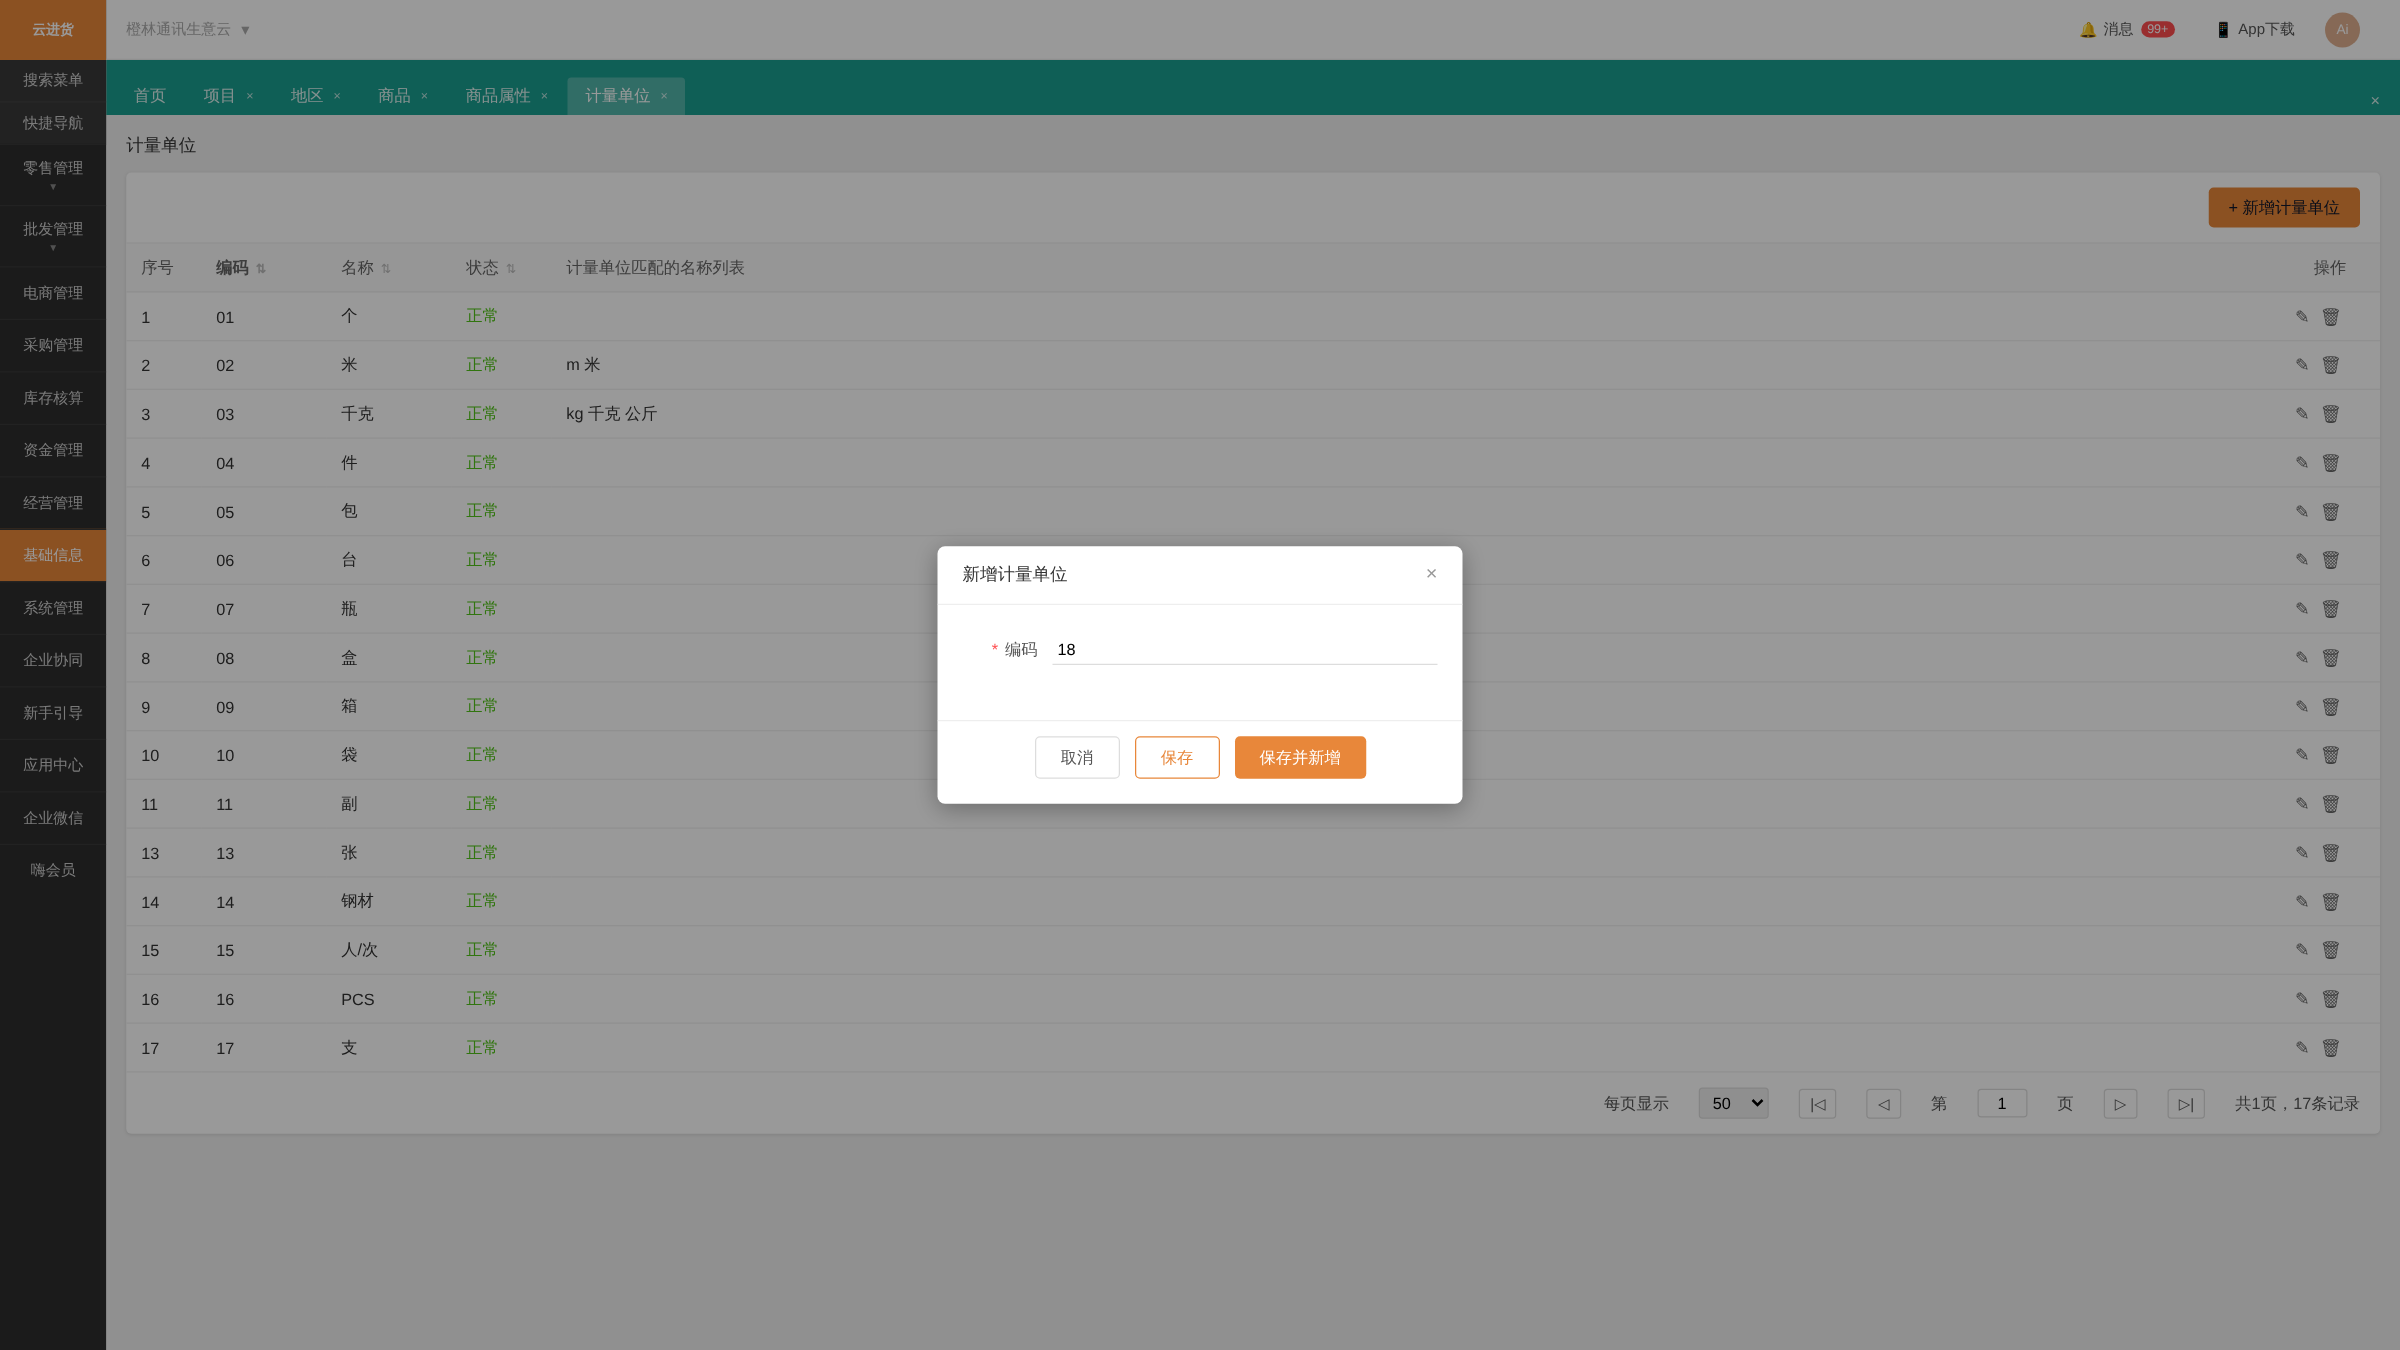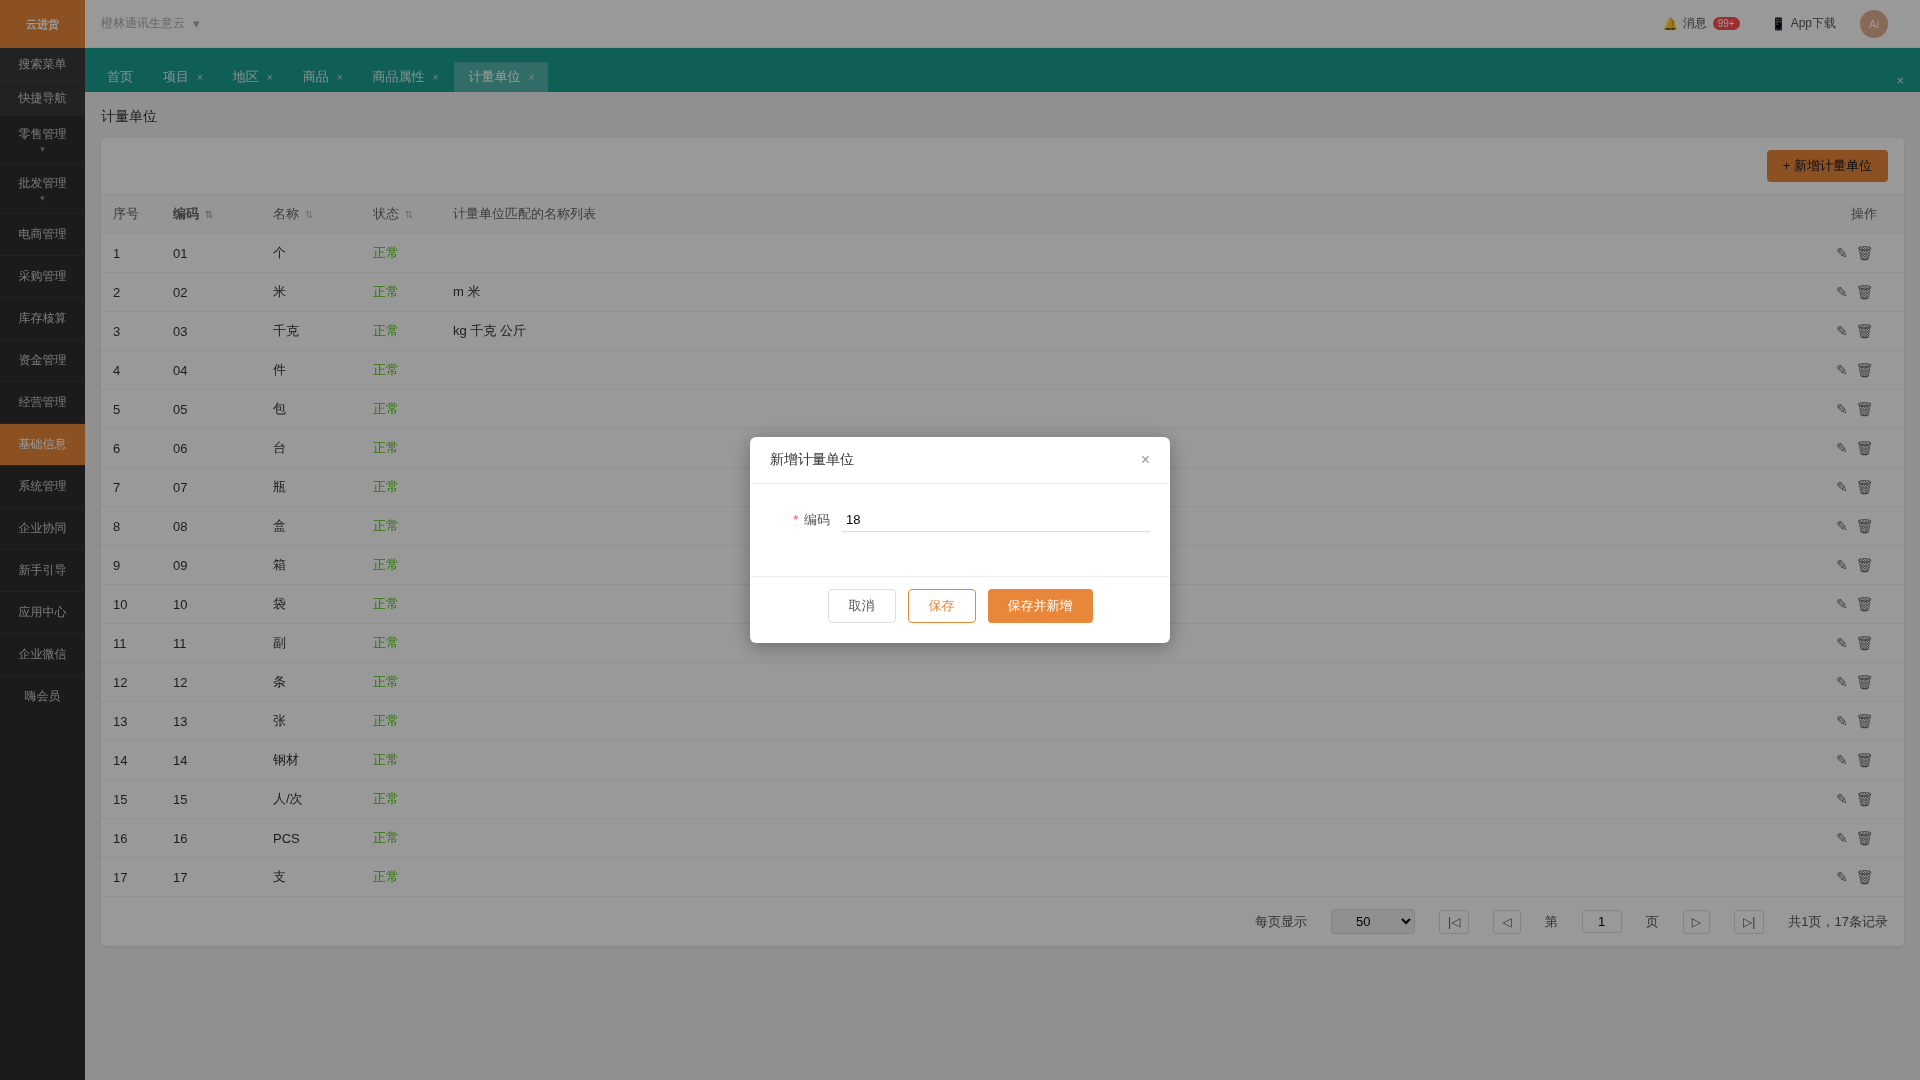--- a/index.html
+++ b/index.html
@@ -262,21 +262,21 @@
       border: 1px solid #ddd;
       border-radius: 3px;
       padding: 3px 6px;
       width: 40px;
       text-align: center;
       font-size: 13px;
     }
     .page-size-select {
       border: 1px solid #ddd;
       border-radius: 3px;
-      padding: 3px 20px;
+      padding: 3px 6px;
       font-size: 13px;
     }
 
     
     .overlay {
       position: fixed;
       top: 0; left: 0; right: 0; bottom: 0;
       background: rgba(0,0,0,0.4);
       z-index: 1000;
       display: flex;
@@ -608,33 +608,20 @@
     <td><span class="status-normal">正常</span></td>
     <td></td>
     <td>
       <div class="action-btns">
         <span class="action-btn" title="编辑">✎</span>
         <span class="action-btn" title="删除">🗑</span>
       </div>
     </td>
   </tr>
             <tr>
-    <td>12</td>
-    <td>12</td>
-    <td>条</td>
-    <td><span class="status-normal">正常</span></td>
-    <td></td>
-    <td>
-      <div class="action-btns">
-        <span class="action-btn" title="编辑">✎</span>
-        <span class="action-btn" title="删除">🗑</span>
-      </div>
-    </td>
-  </tr>
-            <tr>
     <td>13</td>
     <td>13</td>
     <td>张</td>
     <td><span class="status-normal">正常</span></td>
     <td></td>
     <td>
       <div class="action-btns">
         <span class="action-btn" title="编辑">✎</span>
         <span class="action-btn" title="删除">🗑</span>
       </div>

